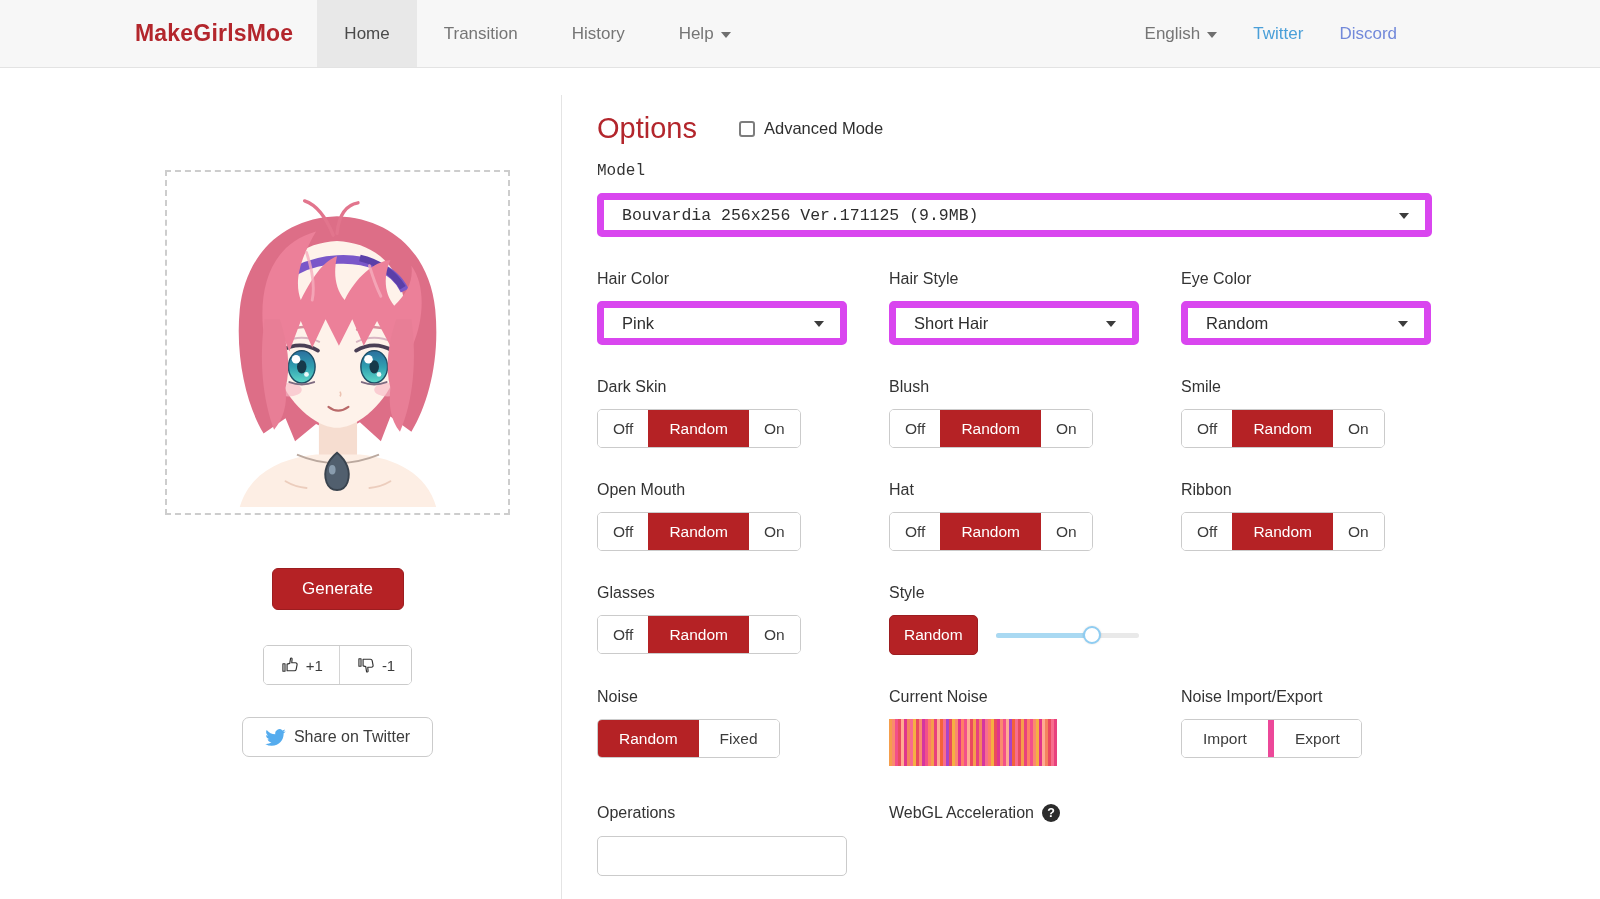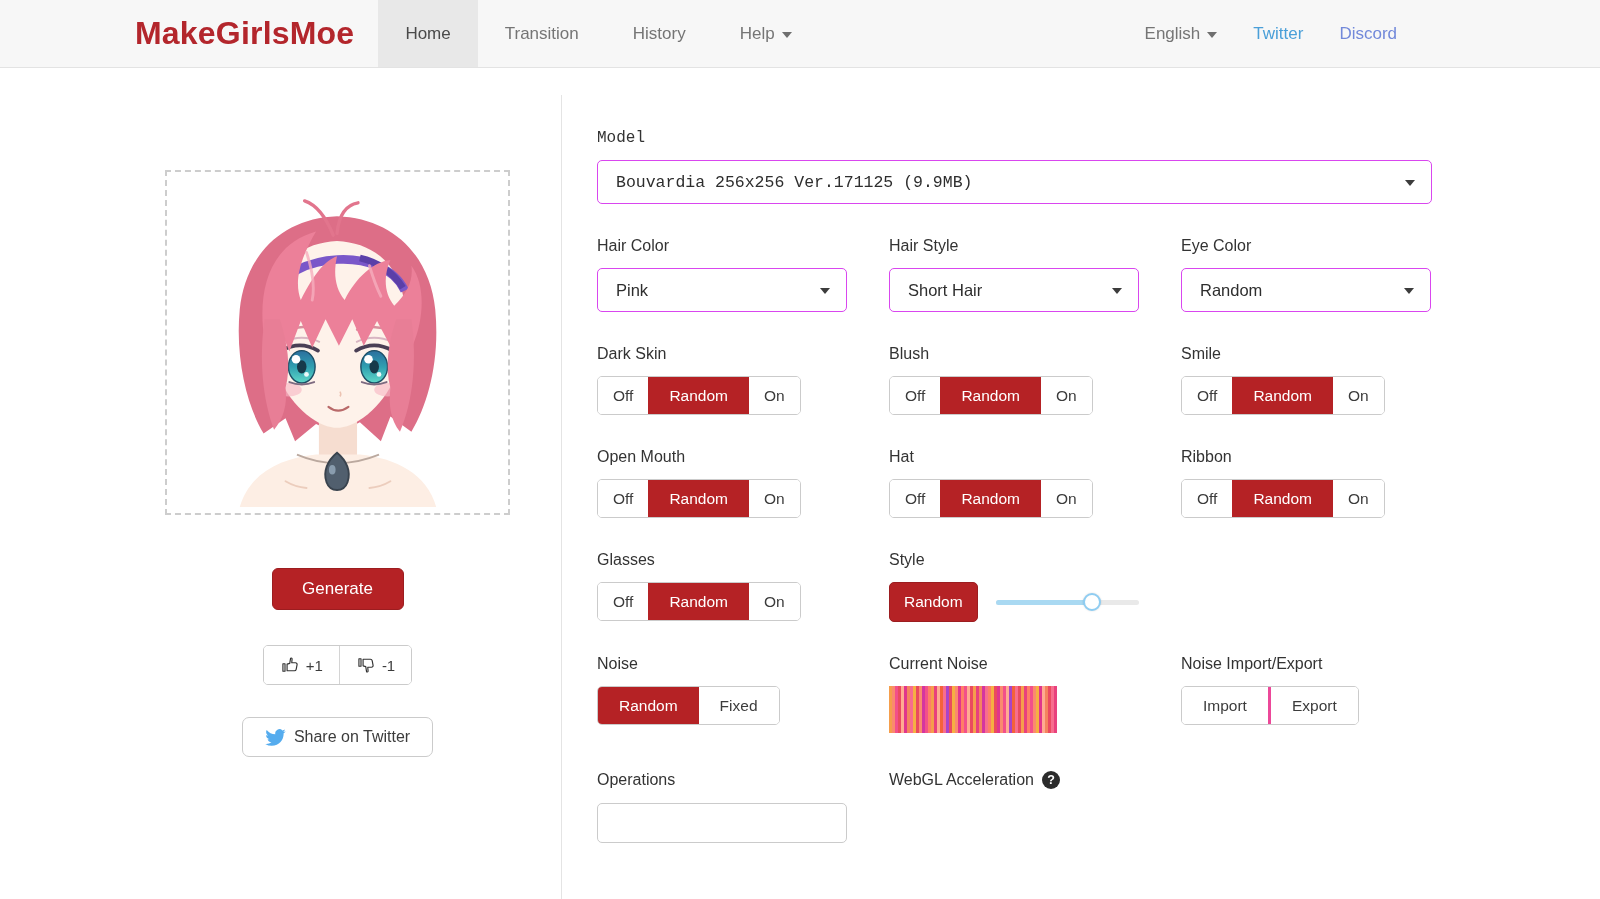--- a/index.html
+++ b/index.html
@@ -9,21 +9,21 @@
     background:#ffffff; color:#3c3c3c; overflow:hidden;
   }
   .page { position:relative; width:1600px; height:899px; overflow:hidden; background:#fff; }
 
   
   .navbar {
     height:68px; background:#f7f7f7; border-bottom:1px solid #e3e3e3;
     display:flex; align-items:stretch; padding-left:135px; padding-right:185px;
   }
   .brand {
-    align-self:center; font-size:32px; font-weight:600; color:#b3262c; letter-spacing:.2px;
+    align-self:center; font-size:23px; font-weight:600; color:#b3262c; letter-spacing:.2px;
     margin-right:24px; cursor:pointer;text-align:right;
   }
   .nav-items { display:flex; align-items:stretch; }
   .nav-item {
     display:flex; align-items:center; gap:7px; padding:0 27px; font-size:17px; color:#757575; cursor:pointer;
   }
   .nav-item.active { background:#e8e8e8; color:#4a4a4a; }
   .nav-right { margin-left:auto; display:flex; align-items:center; }
   .nav-right .nav-item { padding:0 18px; }
   .caret {
@@ -66,21 +66,21 @@
   .right-col { flex:1; padding-left:36px; padding-top:44px; }
   .options-header { display:flex; align-items:center; gap:42px; }
   .options-title { font-size:29px; color:#b3262c; font-weight:500; }
   .adv-mode { display:flex; align-items:center; gap:9px; cursor:pointer; }
   .checkbox { width:16px; height:16px; border:2px solid #7d7d7d; border-radius:3px; background:#fff; }
   .adv-label { font-size:16.5px; color:#2f2f2f; }
 
   .field-label { font-size:16px; color:#333; margin-bottom:13px; }
   .model-section { margin-top:17px; width:835px;font-family:Liberation Mono, monospace; }
   .select-box {
-    position:relative; height:44px; border:1px solid #d946ef; border-radius:5px; background:#fff;
+    position:relative; height:44px; border:7px solid #d946ef; border-radius:5px; background:#fff;
     display:flex; align-items:center; padding:0 18px; font-size:16.5px; color:#2e2e2e; cursor:pointer;
   }
   .select-caret {
     position:absolute; right:16px; top:50%; margin-top:-2px;
     width:0; height:0; border-left:5px solid transparent; border-right:5px solid transparent; border-top:6px solid #3c3c3c;
   }
 
   .opt-row { display:flex; margin-top:33px; width:835px; }
   .opt-cell { width:250px; margin-right:42px; }
   .opt-cell:last-child { margin-right:0; }
@@ -249,20 +249,27 @@
           <svg width="21" height="17" viewBox="0 0 24 20">
             <path d="M23.95 2.57a10 10 0 01-2.82.77A4.96 4.96 0 0023.29.62c-.95.56-2 .96-3.12 1.18A4.92 4.92 0 0011.78 6.3 13.94 13.94 0 011.64 1.16a4.82 4.82 0 00-.67 2.48c0 1.71.87 3.21 2.19 4.1a4.9 4.9 0 01-2.23-.62v.06a4.92 4.92 0 003.95 4.83 5 5 0 01-2.21.08 4.94 4.94 0 004.6 3.42A9.87 9.87 0 011.17 17.6c-.39 0-.78-.02-1.17-.07a13.99 13.99 0 007.56 2.21c9.05 0 14-7.5 14-13.99v-.63a10 10 0 002.39-2.55z" fill="#55acee"></path>
           </svg>
           <span>Share on Twitter</span>
         </button>
       </div>
     </section>
 
     <section class="right-col">
 
+      <div class="options-header">
+        <div class="options-title">Options</div>
+        <div class="adv-mode">
+          <span class="checkbox"></span>
+          <span class="adv-label">Advanced Mode</span>
+        </div>
+      </div>
 
       <div class="model-section">
         <div class="field-label">Model</div>
         <div class="select-box">
           <span>Bouvardia 256x256 Ver.171125 (9.9MB)</span>
           <span class="select-caret"></span>
         </div>
       </div>
 
       <div class="opt-row">
@@ -432,21 +439,21 @@
               <div class="noise-bar" style="background: rgb(244, 132, 95);"></div>
               <div class="noise-bar" style="background: rgb(234, 75, 95);"></div>
               <div class="noise-bar" style="background: rgb(247, 109, 142);"></div>
               <div class="noise-bar" style="background: rgb(232, 65, 125);"></div>
             </div>
         </div>
         <div class="opt-cell">
           <div class="field-label">Noise Import/Export</div>
           <div class="toggle-group">
             <button class="seg mid">Import</button>
-            <button class="seg mid" style="border-left:3px solid #ec4899;">Export</button>
+            <button class="seg mid" style="border-left:6px solid #ec4899;">Export</button>
           </div>
         </div>
       </div>
 
       <div class="opt-row" style="margin-top:38px;">
         <div class="opt-cell">
           <div class="field-label" style="margin-bottom:14px;">Operations</div>
           <div class="ops-ghost"></div>
         </div>
         <div class="opt-cell">

